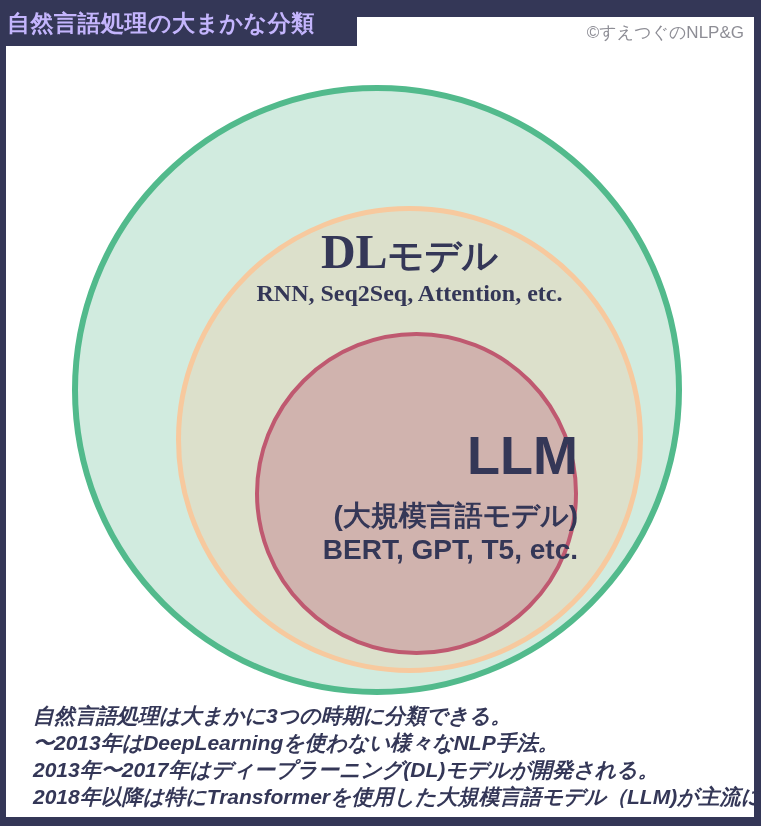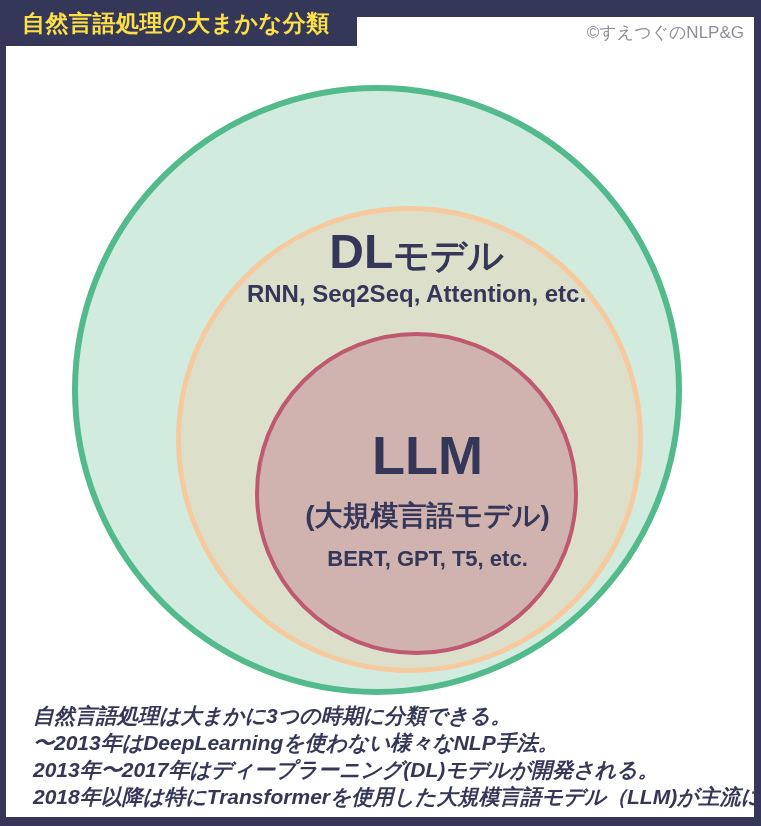--- a/index.html
+++ b/index.html
@@ -14,46 +14,46 @@
     font-family:"Liberation Sans","DejaVu Sans",sans-serif; overflow:hidden;
   }
   
   .frame-top{position:absolute;top:0;left:0;right:0;height:17px;background:var(--navy);}
   .frame-left{position:absolute;top:0;left:0;width:6px;height:100%;background:var(--navy);}
   .frame-right{position:absolute;top:0;right:0;width:7px;height:100%;background:var(--navy);}
   .frame-bottom{position:absolute;bottom:0;left:0;right:0;height:9px;background:var(--navy);}
 
   .title-badge{
     position:absolute;top:0;left:0;width:357px;height:46px;background:var(--navy);
-    color:#fde047;display:flex;align-items:center;box-sizing:border-box;
-    padding-left:22px;font-size:23px;font-weight:800;letter-spacing:0.5px;
+    color:#c4b5fd;display:flex;align-items:center;box-sizing:border-box;
+    padding-left:7px;font-size:23px;font-weight:800;letter-spacing:0.5px;
   }
   .copyright{
     position:absolute;top:21px;right:17px;font-size:17px;font-weight:400;color:var(--gray);
   }
 
   .circle{position:absolute;border-radius:50%;box-sizing:border-box;}
   .circle-nlp{left:72px;top:85px;width:610px;height:610px;border:6px solid var(--green);background:var(--green-fill);}
   .circle-dl{left:176px;top:206px;width:467px;height:467px;border:5px solid var(--orange);background:var(--orange-fill);}
   .circle-llm{left:255px;top:332px;width:323px;height:323px;border:4px solid var(--red);background:var(--red-fill);}
 
   .label{position:absolute;text-align:center;color:var(--navy);}
   .label-nlp{left:72px;top:94px;width:610px;}
   .nlp-h{font-size:58px;font-weight:800;line-height:1.08;letter-spacing:1px;}
   .nlp-sub{font-size:25px;font-weight:700;margin-top:1px;}
 
-  .label-dl{left:183px;top:227px;width:467px;}
+  .label-dl{left:176px;top:227px;width:467px;font-family:Liberation Serif, serif;}
   .dl-h{font-size:48px;font-weight:800;line-height:1.05;}
   .dl-suffix{font-size:36px;font-weight:800;}
   .dl-sub{font-size:24px;font-weight:700;margin-top:3px;}
 
-  .label-llm{left:266px;top:428px;width:323px;}
+  .label-llm{left:255px;top:428px;width:323px;text-align:right;}
   .llm-h{font-size:54px;font-weight:800;line-height:1.0;}
   .llm-paren{font-size:28px;font-weight:800;margin-top:19px;line-height:1.05;}
-  .llm-sub{font-size:22px;font-weight:700;margin-top:16px;}
+  .llm-sub{font-size:28px;font-weight:700;margin-top:4px;}
 
   .footer{
     position:absolute;left:33px;top:702px;width:715px;
     color:var(--navy);font-size:21px;font-weight:700;line-height:27px;
     white-space:nowrap;
     font-style:italic;
   }
 </style>
 </head>
 <body>

